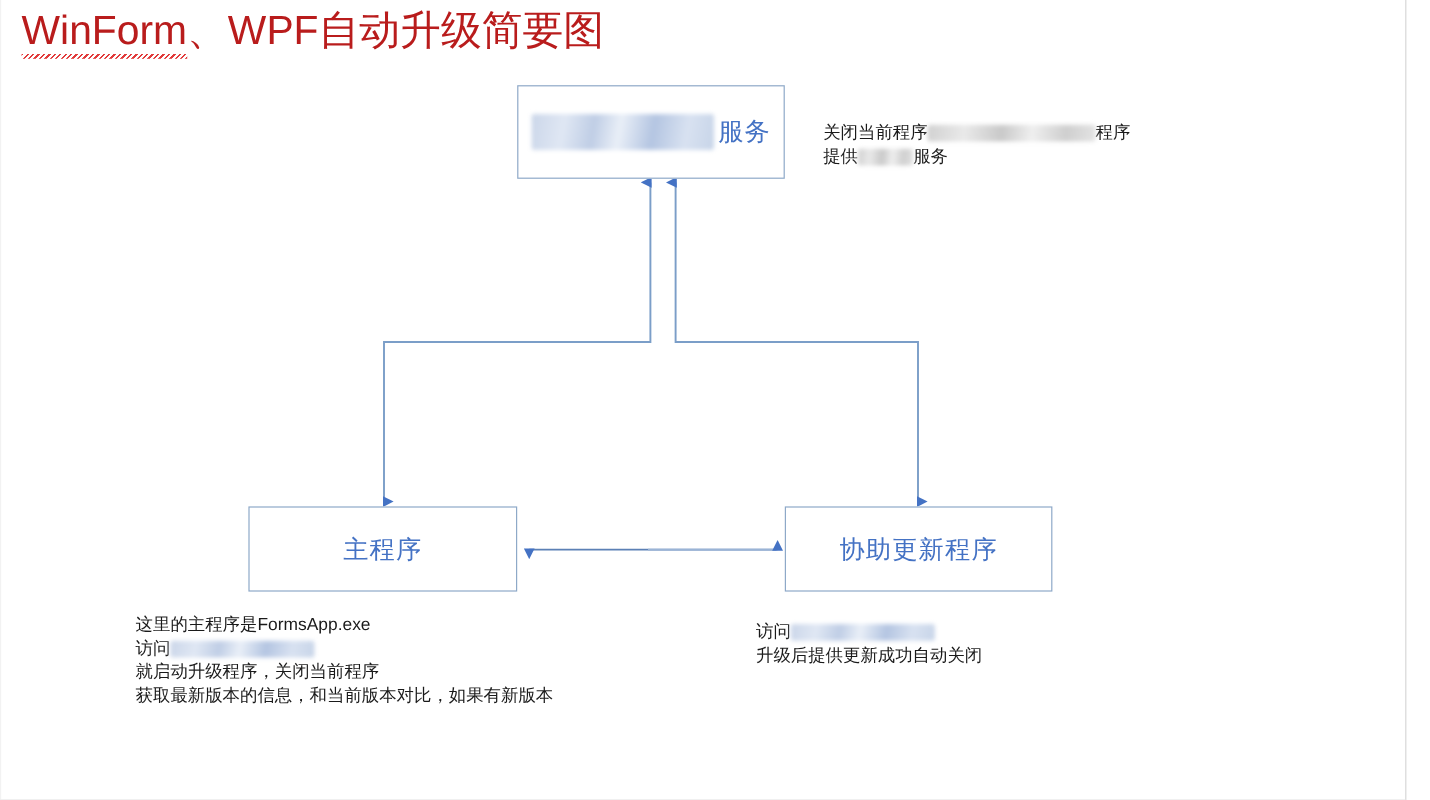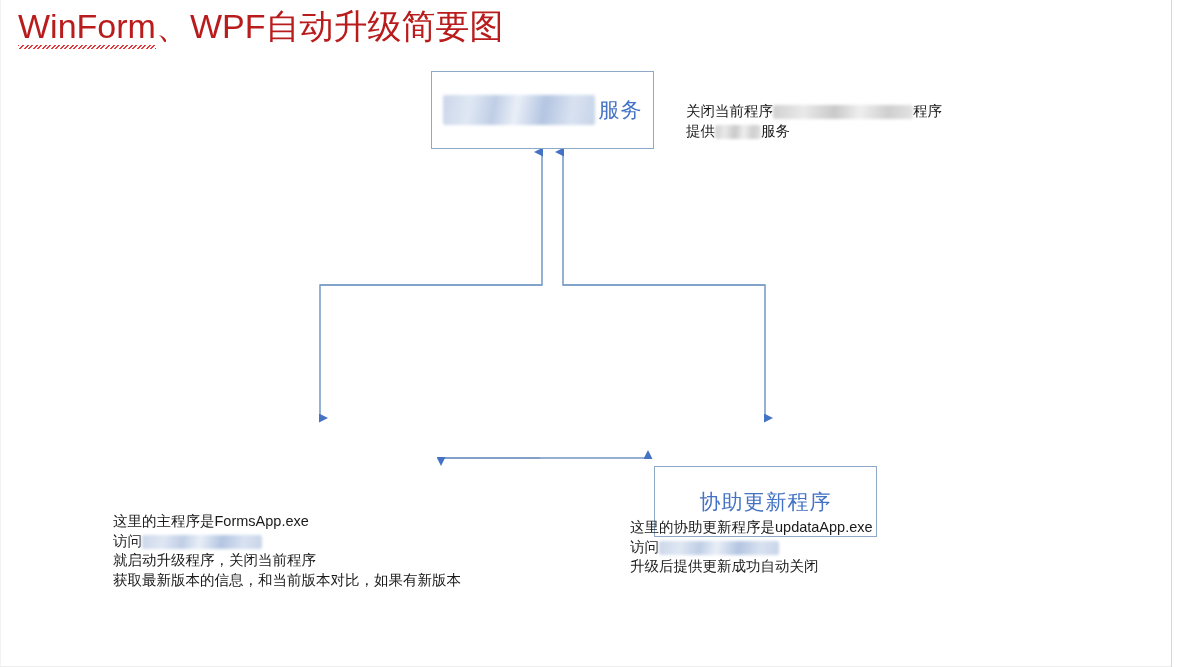--- a/index.html
+++ b/index.html
@@ -80,21 +80,21 @@
     background: #ffffff;
     display: flex;
     align-items: center;
     justify-content: center;
     color: #4472c4;
     font-size: 21px;
     letter-spacing: 1px;
   }
   #node-service  { left: 431px; top: 71px;  width: 223px; height: 78px; }
   #node-main     { left: 207px; top: 422px; width: 224px; height: 71px; }
-  #node-updater  { left: 654px; top: 422px; width: 223px; height: 71px; margin-top: 44px; }
+  #node-updater  { left: 654px; top: 422px; width: 223px; height: 71px; }
 
   
   .redacted {
     display: inline-block;
     border-radius: 2px;
     background:
       linear-gradient(100deg,
         rgba(200,212,232,.95) 0%,
         rgba(222,230,243,.95) 18%,
         rgba(188,203,228,.95) 34%,
@@ -177,36 +177,38 @@
 
     <path d="M647 458 L441 458" fill="none" stroke="#5b80b5" stroke-width="1.4" marker-end="url(#arrow-left)"></path>
     <path d="M540 458 L648 458" fill="none" stroke="#9ab4d6" stroke-width="1.4" marker-end="url(#arrow-right)"></path>
   </svg>
 
   <div class="node" id="node-service">
     <span class="redacted" id="service-redaction"></span>
       <span>服务</span>
   </div>
 
+  <div class="node" id="node-main">
+    <span>主程序</span>
+  </div>
 
   <div class="node" id="node-updater">
     <span>协助更新程序</span>
   </div>
 
   <div class="note" id="note-service">
       <span class="line"><span>关闭当前程序</span><span class="redacted gray" style="width: 140px; height: 14px;"></span><span>程序</span></span>
       <span class="line"><span>提供</span><span class="redacted gray" style="width: 46px; height: 14px;"></span><span>服务</span></span>
     </div>
 
   <div class="note" id="note-main">
       <span class="line"><span>这里的主程序是FormsApp.exe</span></span>
       <span class="line"><span>访问</span><span class="redacted" style="width: 120px; height: 14px;"></span></span>
       <span class="line"><span>就启动升级程序，关闭当前程序</span></span>
       <span class="line"><span>获取最新版本的信息，和当前版本对比，如果有新版本</span></span>
     </div>
 
   <div class="note" id="note-updater">
-      <span class="line"><span>这里的协助更新程序是updataApp.exe</span></span>
       <span class="line"><span>访问</span><span class="redacted" style="width: 120px; height: 14px;"></span></span>
       <span class="line"><span>升级后提供更新成功自动关闭</span></span>
     </div>
 
 </div>
 
 </body></html>

